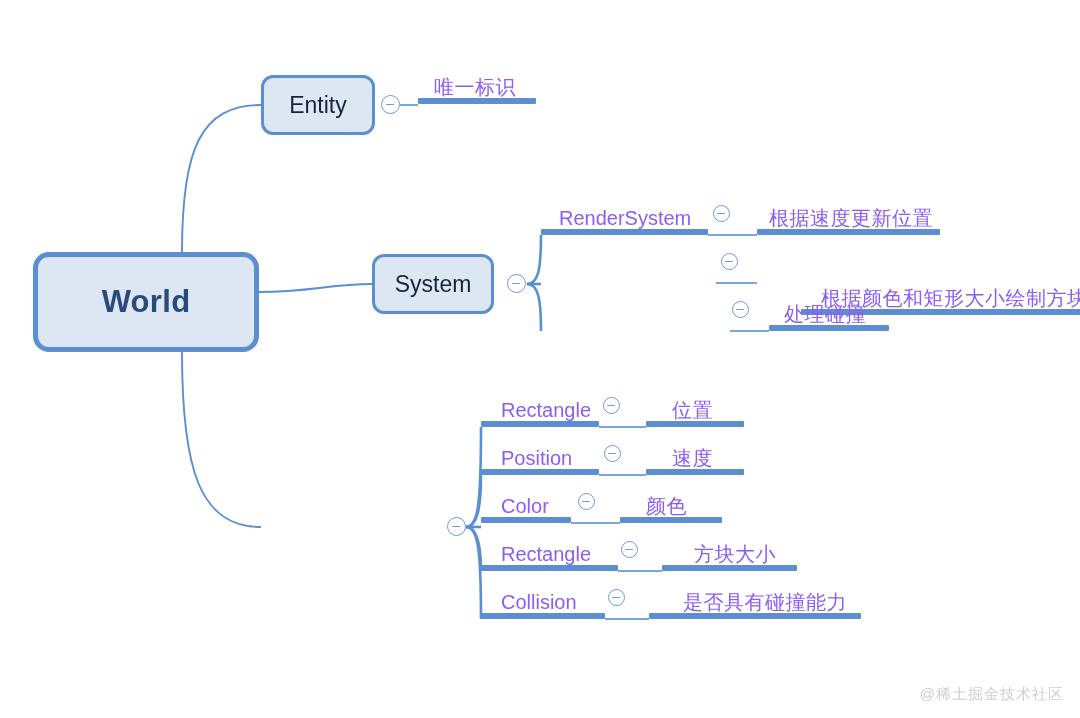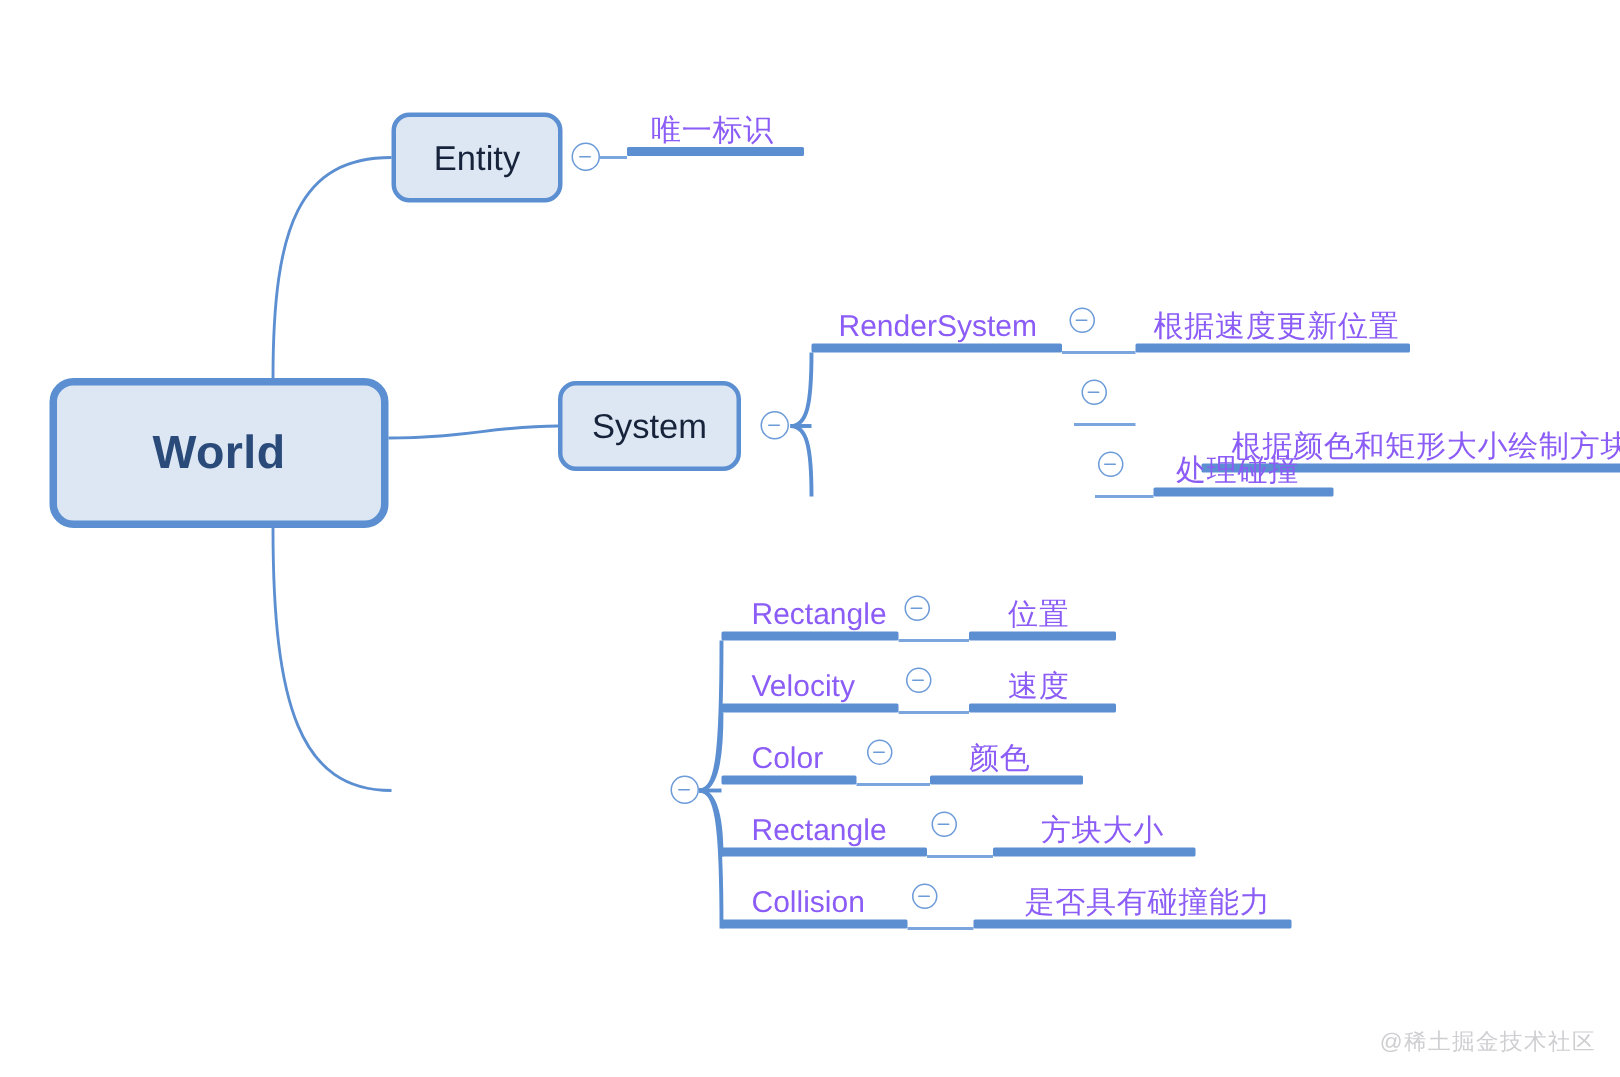--- a/index.html
+++ b/index.html
@@ -203,21 +203,21 @@
     <span class="leaf-bar" style="width:118px;"></span>
   </div>
   <div class="collapse small" style="left:603px; top:397px;"></div>
   <div class="thin-link" style="left:599px; top:426px; width:47px;"></div>
   <div class="leaf" style="left:646px; top:397px; width:98px; height:30px;">
     <span class="leaf-text cn" style="left:26px;">位置</span>
     <span class="leaf-bar" style="width:98px;"></span>
   </div>
 
   <div class="leaf" style="left:481px; top:445px; width:118px; height:30px;">
-    <span class="leaf-text" style="left:20px;">Velocity</span>
+    <span class="leaf-text" style="left:20px;">Position</span>
     <span class="leaf-bar" style="width:118px;"></span>
   </div>
   <div class="collapse small" style="left:604px; top:445px;"></div>
   <div class="thin-link" style="left:599px; top:474px; width:47px;"></div>
   <div class="leaf" style="left:646px; top:445px; width:98px; height:30px;">
     <span class="leaf-text cn" style="left:26px;">速度</span>
     <span class="leaf-bar" style="width:98px;"></span>
   </div>
 
   <div class="leaf" style="left:481px; top:493px; width:90px; height:30px;">

